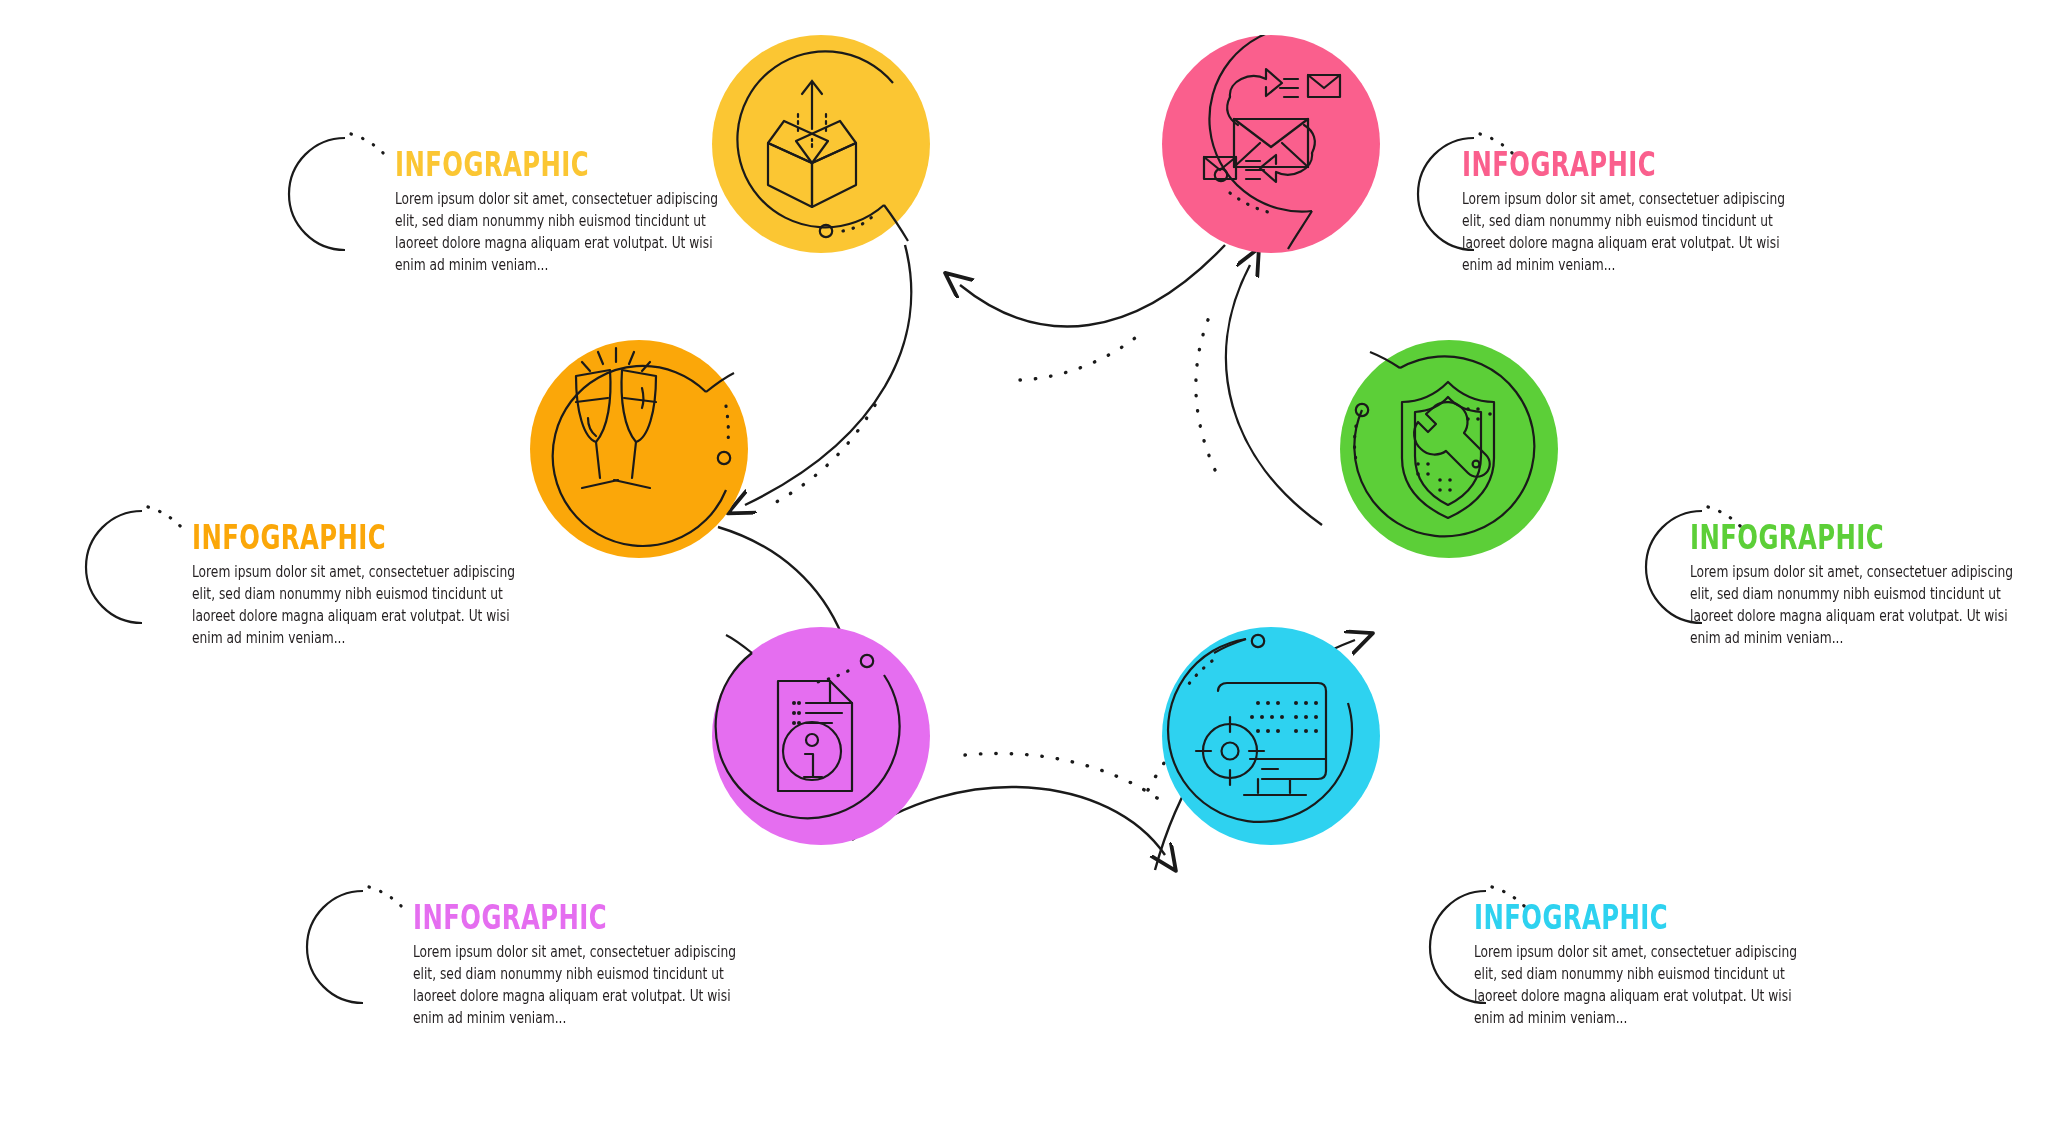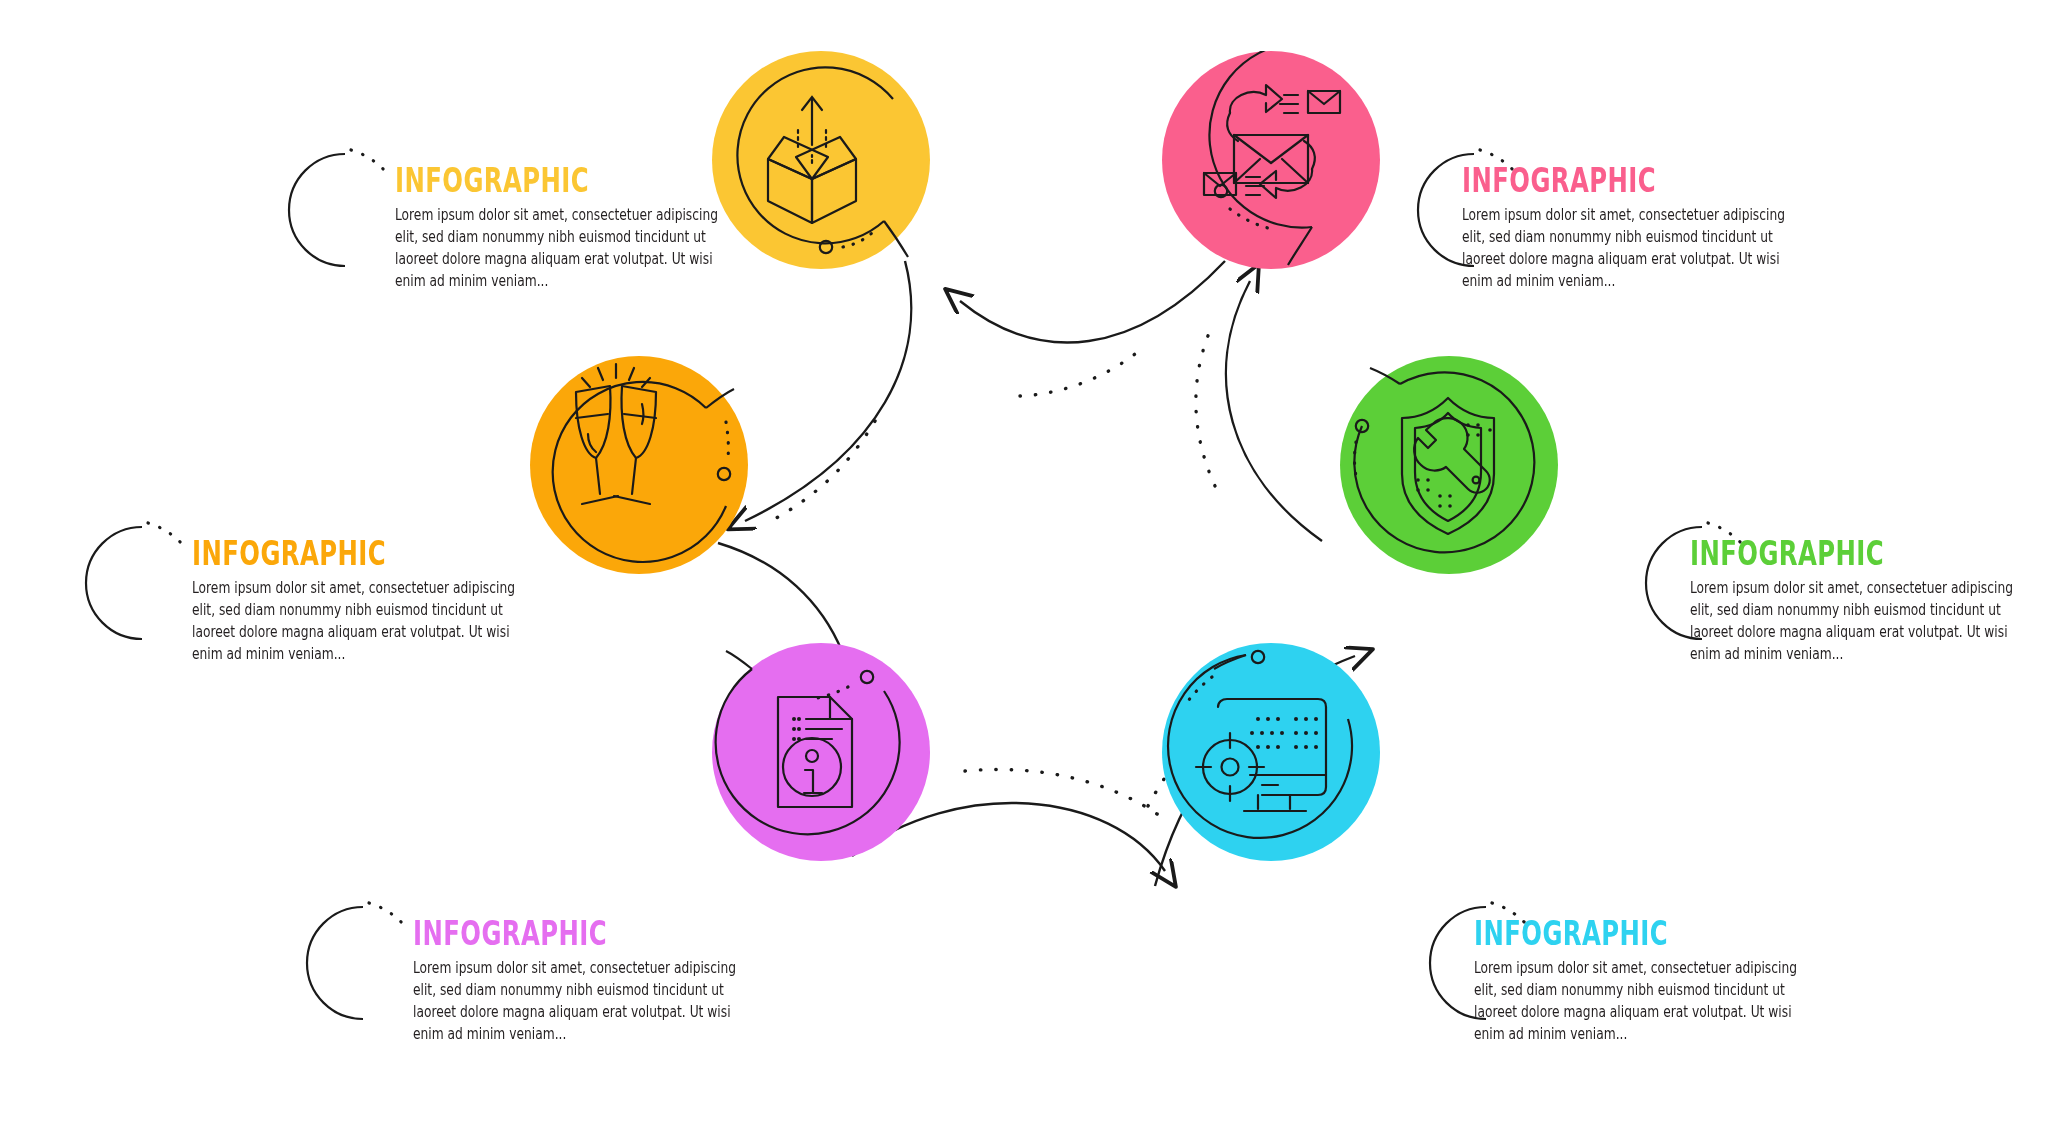--- a/index.html
+++ b/index.html
@@ -1,19 +1,19 @@
 <!DOCTYPE html>
 <html><head>
 <meta charset="utf-8">
 <style>
   html,body{margin:0;padding:0;background:#ffffff;}
   body{width:2048px;height:1126px;position:relative;overflow:hidden;
        font-family:"Liberation Sans", sans-serif;}
 
-  .stage{position:absolute;left:0;top:16px;width:2048px;height:882px;}
+  .stage{position:absolute;left:0;top:0;width:2048px;height:882px;}
 
   
   .node{position:absolute;border-radius:50%;}
   .node .disc{position:absolute;left:0;top:0;width:100%;height:100%;border-radius:50%;}
 
   
   .textblock{position:absolute;width:390px;}
   .textblock .head{
       font-family:"DejaVu Sans Condensed","Liberation Sans Narrow","Liberation Sans",sans-serif;
       font-weight:bold;font-size:33px;letter-spacing:.5px;line-height:1;

